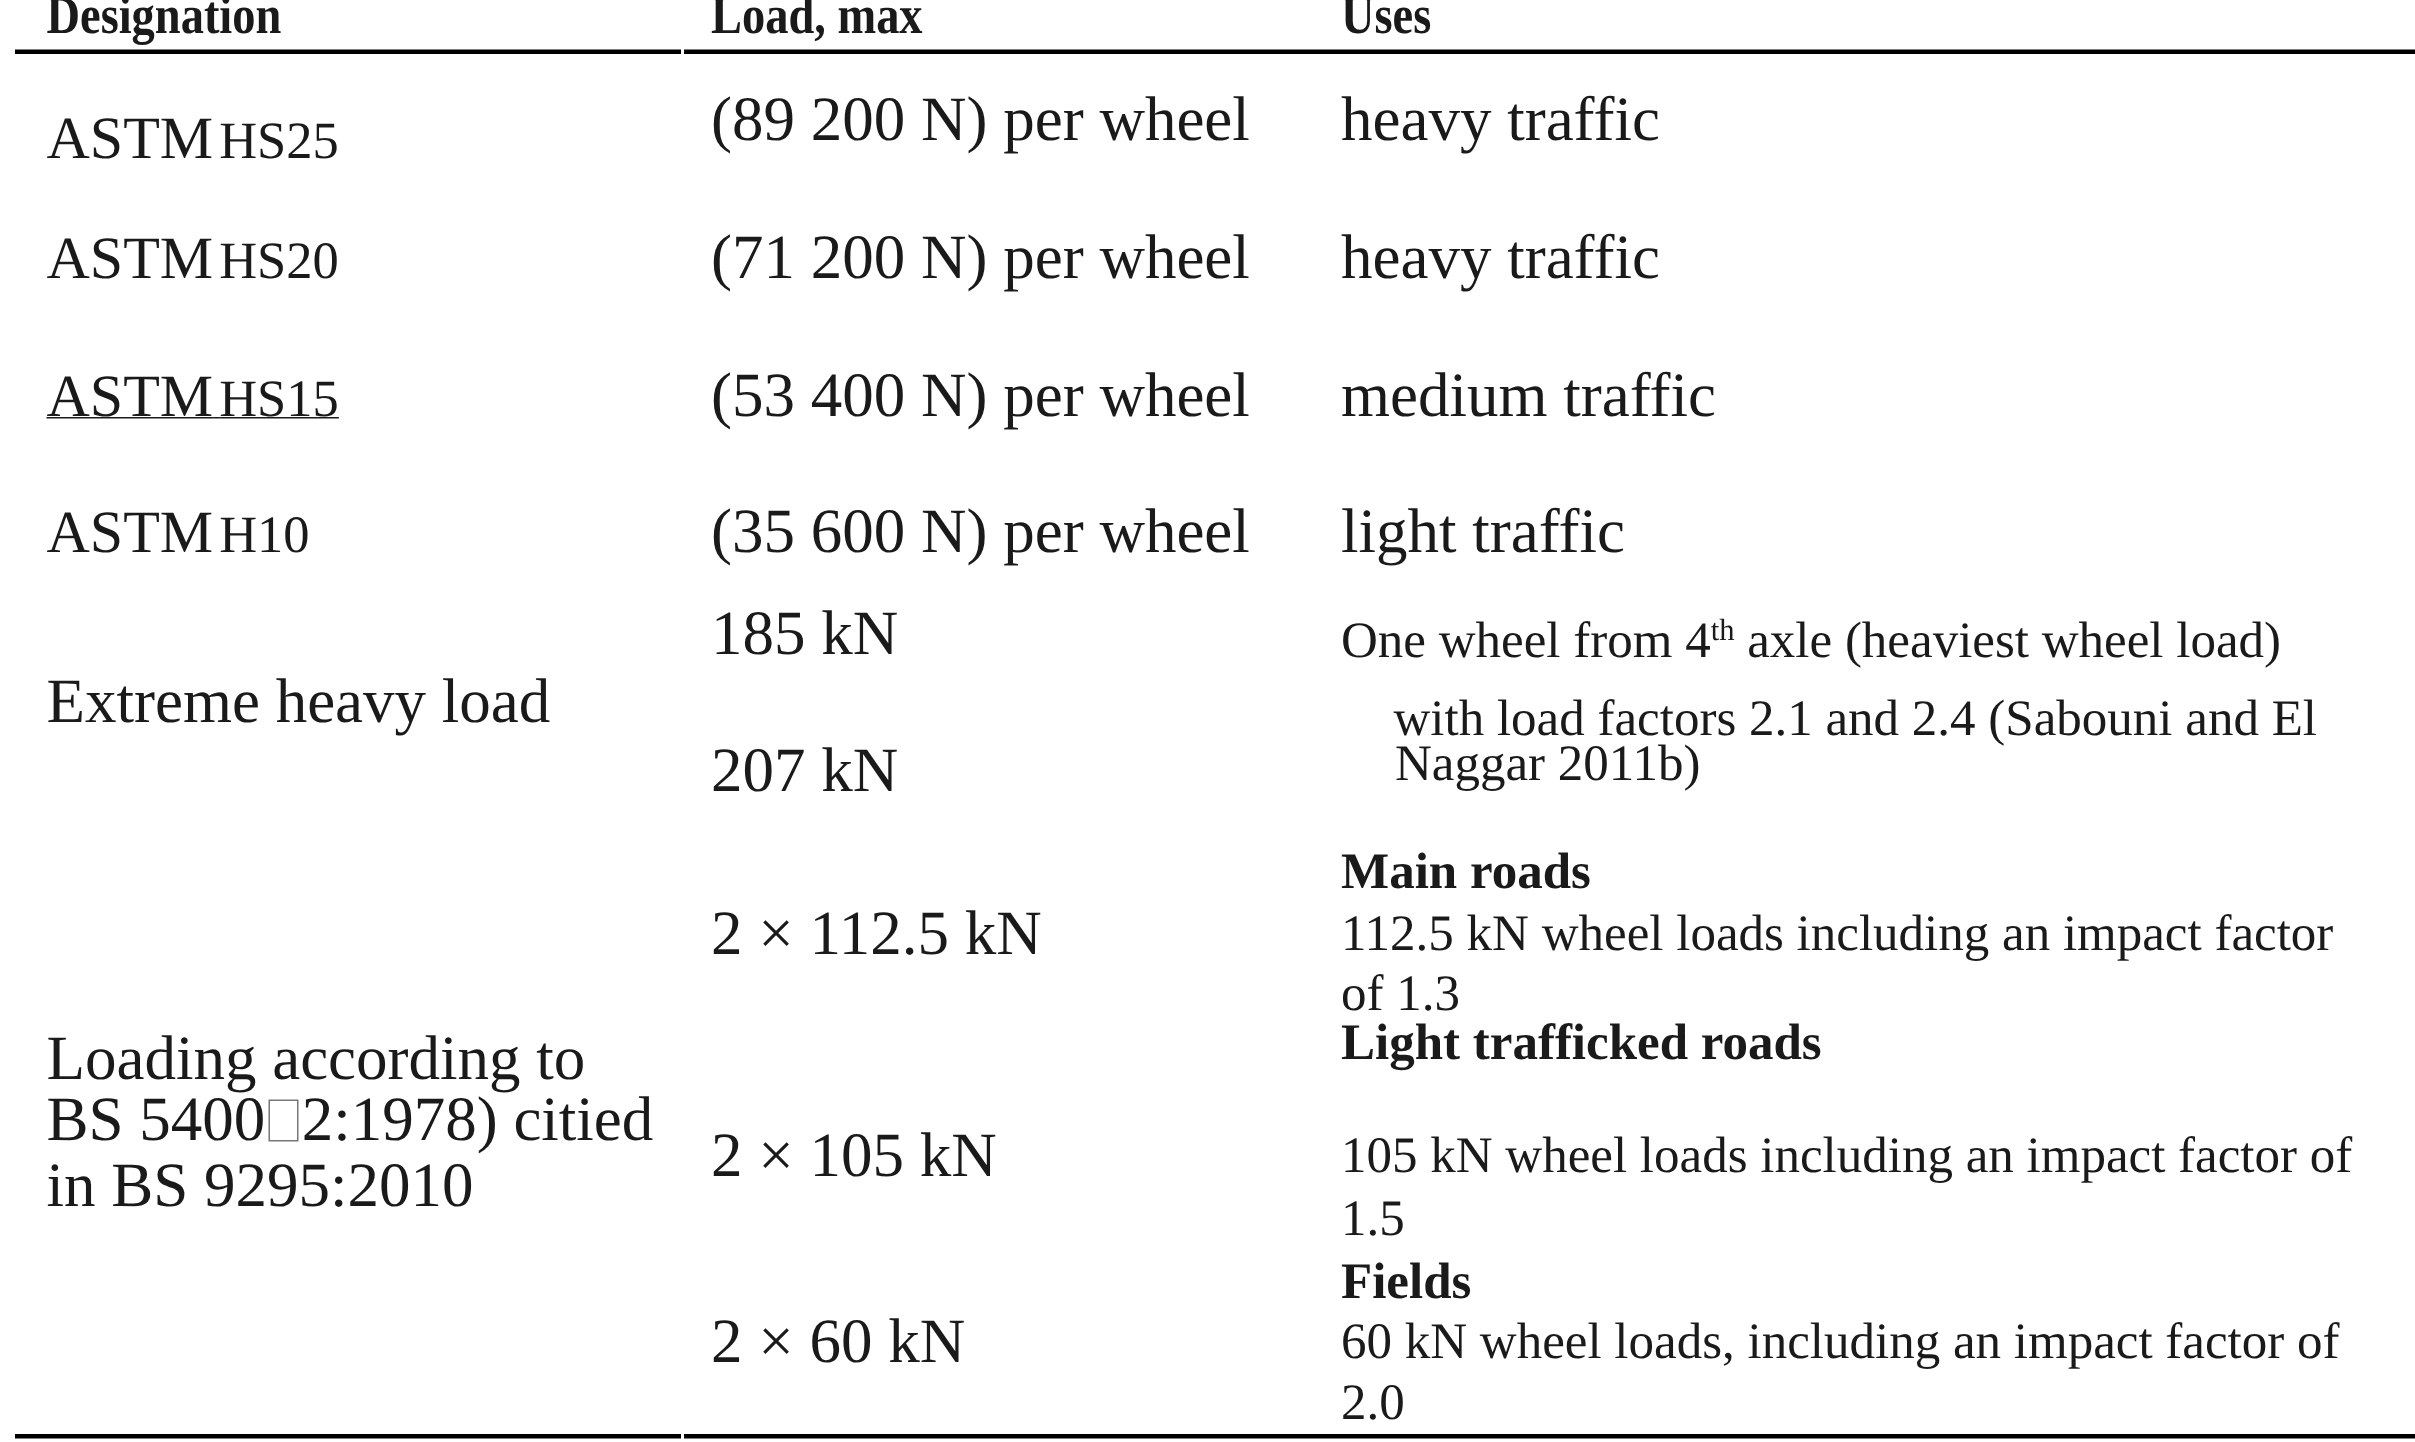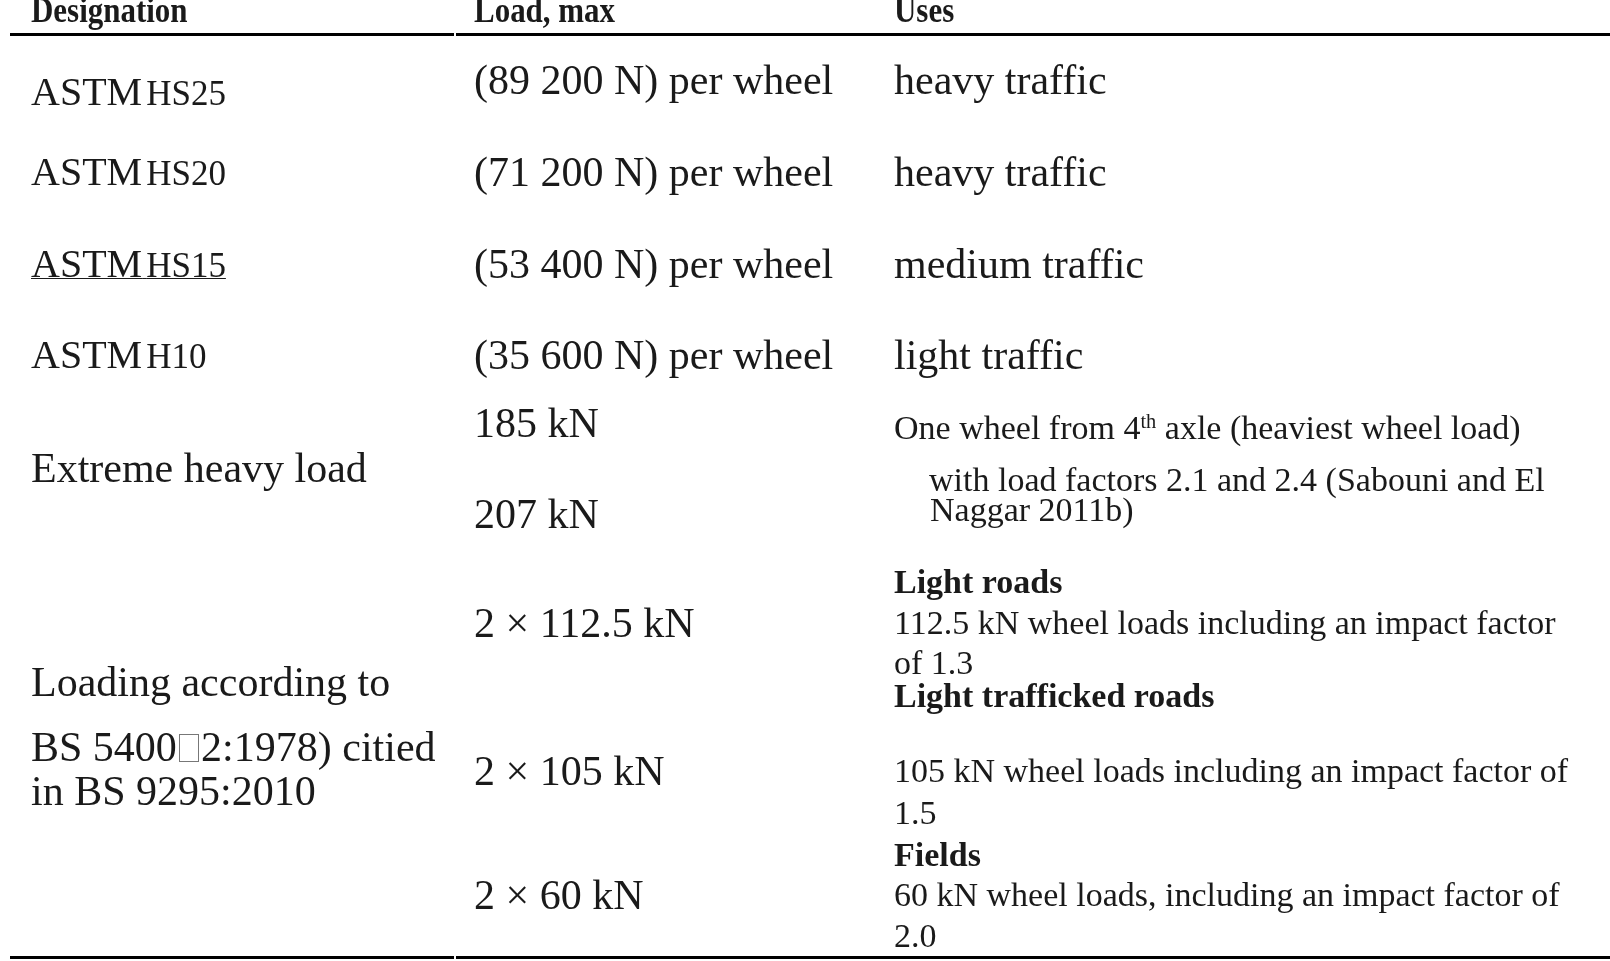--- a/index.html
+++ b/index.html
@@ -74,28 +74,28 @@
   <div class="t c2 mid f35" style="top:423px;">185 kN</div>
   <div class="t c2 mid f35" style="top:514px;">207 kN</div>
   <div class="t c3 mid f34" style="top:428px;">
     <span>One wheel from 4</span><sup>th</sup><span> axle (heaviest wheel load)</span>
   </div>
   <div class="t c3 mid f34" style="top:480px;margin-left:35px;">with load factors 2.1 and 2.4 (Sabouni and El</div>
   <div class="t c3 mid f34" style="top:510px;margin-left:36px;">Naggar 2011b)</div>
 </div>
 
 <div>
-  <div class="t c1 mid f35" style="top:682px;">Loading according to</div>
+  <div class="t c1 mid f35" style="top:706px;">Loading according to</div>
   <div class="t c1 mid f35" style="top:747px;">
     <span>BS 5400</span><span class="sq"></span><span>2:1978) citied</span>
   </div>
   <div class="t c1 mid f35" style="top:791px;">in BS 9295:2010</div>
 
   <div class="t c2 mid f35" style="top:623px;">2 × 112.5 kN</div>
-  <div class="t c3 mid f34 b" style="top:582px;">Light roads</div>
+  <div class="t c3 mid f34 b" style="top:582px;">Main roads</div>
   <div class="t c3 mid f34" style="top:623px;">112.5 kN wheel loads including an impact factor</div>
   <div class="t c3 mid f34" style="top:663px;">of 1.3</div>
 
   <div class="t c2 mid f35" style="top:771px;">2 × 105 kN</div>
   <div class="t c3 mid f34 b" style="top:696px;">Light trafficked roads</div>
   <div class="t c3 mid f34" style="top:771px;">105 kN wheel loads including an impact factor of</div>
   <div class="t c3 mid f34" style="top:813px;">1.5</div>
 
   <div class="t c2 mid f35" style="top:895px;">2 × 60 kN</div>
   <div class="t c3 mid f34 b" style="top:855px;">Fields</div>

